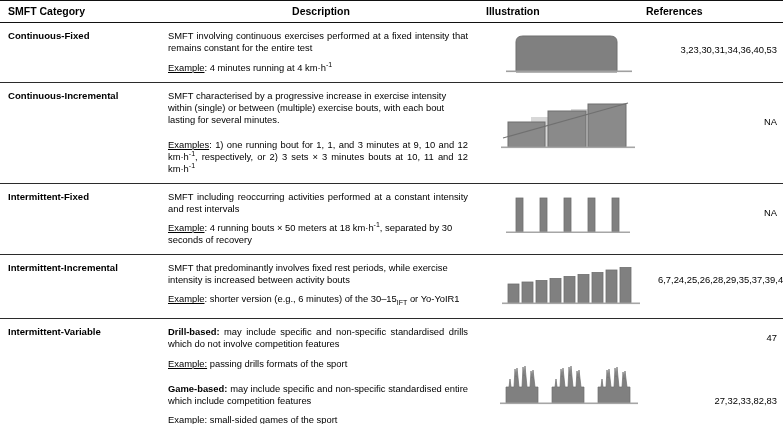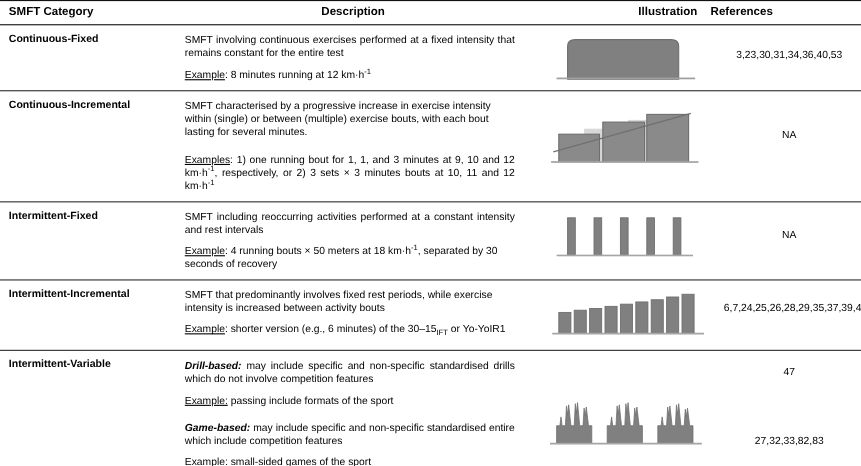--- a/index.html
+++ b/index.html
@@ -37,21 +37,21 @@
     font-size: 10.5px;
     font-weight: bold;
     padding: 4px 6px 5px 6px;
     vertical-align: bottom;
     border-top: 1.6px solid #111;
     border-bottom: 1.6px solid #111;
     background: #fff;
   }
   th.th-cat  { text-align: left; padding-left: 8px; }
   th.th-desc { text-align: center; padding-left: 8px; }
-  th.th-illu { text-align: right; }
+  th.th-illu { text-align: left; }
   th.th-ref  { text-align: left; }
 
   tbody td {
     border-bottom: 1.1px solid #2b2b2b;
     vertical-align: top;
     padding: 7px 6px 8px 18px;
     font-size: 9.4px;
     line-height: 1.28;
     margin-top: 28px;
   }
@@ -72,36 +72,35 @@
   .desc p { margin: 0; }
   .desc .gap { height: 8px; }
   .desc .gap-sm { height: 7px; }
   .desc .gap-lg { height: 13px; }
   .ex-label {
     text-decoration: underline;
     font-weight: normal;
   }
   .lead {
     font-weight: bold;
-    font-style: italic;
   }
   .justify { text-align: justify; }
   .nojust { text-align: left; }
   sup, sub {
     font-size: 7px;
     line-height: 0;
   }
 
   td.illu {
     text-align: center;
     padding-top: 6px;
     padding-bottom: 6px;
   }
   td.refs {
-    text-align: center;
+    text-align: right;
     font-size: 9.4px;
     line-height: 1.3;
   }
   .refs-inner { display: block; }
 
   .illu-wrap { display: inline-block; }
 </style>
 </head>
 <body>
 
@@ -121,21 +120,21 @@
         <th class="th-ref">References</th>
       </tr>
     </thead>
     <tbody>
 
       <tr>
         <td class="cat">Continuous-Fixed</td>
         <td class="desc">
           <p class="justify">SMFT involving continuous exercises performed at a fixed intensity that remains constant for the entire test</p>
           <div class="gap"></div>
-          <p class="nojust"><span class="ex-label">Example</span><span>: 8 minutes running at 12 km</span>·<span>h</span><sup>-1</sup></p>
+          <p class="nojust"><span class="ex-label">Example</span><span>: 4 minutes running at 4 km</span>·<span>h</span><sup>-1</sup></p>
         </td>
         <td class="illu">
           <span class="illu-wrap">
             <svg width="140" height="44" viewBox="0 0 140 44" xmlns="http://www.w3.org/2000/svg">
               <path d="M18 43 L18 13 Q18 7 25 7 L112 7 Q119 7 119 13 L119 43 Z" fill="#808080" stroke="#6e6e6e" stroke-width="1"></path>
               <rect x="8" y="41.5" width="126" height="1.6" fill="#a0a0a0"></rect>
             </svg>
           </span>
         </td>
         <td class="refs">
@@ -218,21 +217,21 @@
         <td class="refs">
           <span class="refs-inner" style="display:block;padding-top:12px;">6,7,24,25,26,28,29,35,37,39,40,45,46,47,54,74,78,79</span>
         </td>
       </tr>
 
       <tr>
         <td class="cat">Intermittent-Variable</td>
         <td class="desc">
           <p class="justify"><span class="lead">Drill-based:</span><span> may include specific and non-specific standardised drills which do not involve competition features</span></p>
           <div class="gap-sm"></div>
-          <p class="nojust"><span class="ex-label">Example:</span><span> passing include formats of the sport</span></p>
+          <p class="nojust"><span class="ex-label">Example:</span><span> passing drills formats of the sport</span></p>
           <div class="gap-lg"></div>
           <p class="justify"><span class="lead">Game-based:</span><span> may include specific and non-specific standardised entire which include competition features</span></p>
           <div class="gap-sm"></div>
           <p class="nojust"><span class="ex-label">Example:</span><span> small-sided games of the sport</span></p>
         </td>
         <td class="illu">
           <div style="padding-top:32px;">
             <span class="illu-wrap">
               <svg width="142" height="50" viewBox="0 0 142 50" xmlns="http://www.w3.org/2000/svg">
                 <g fill="#808080" stroke="#6e6e6e" stroke-width="0.7">

